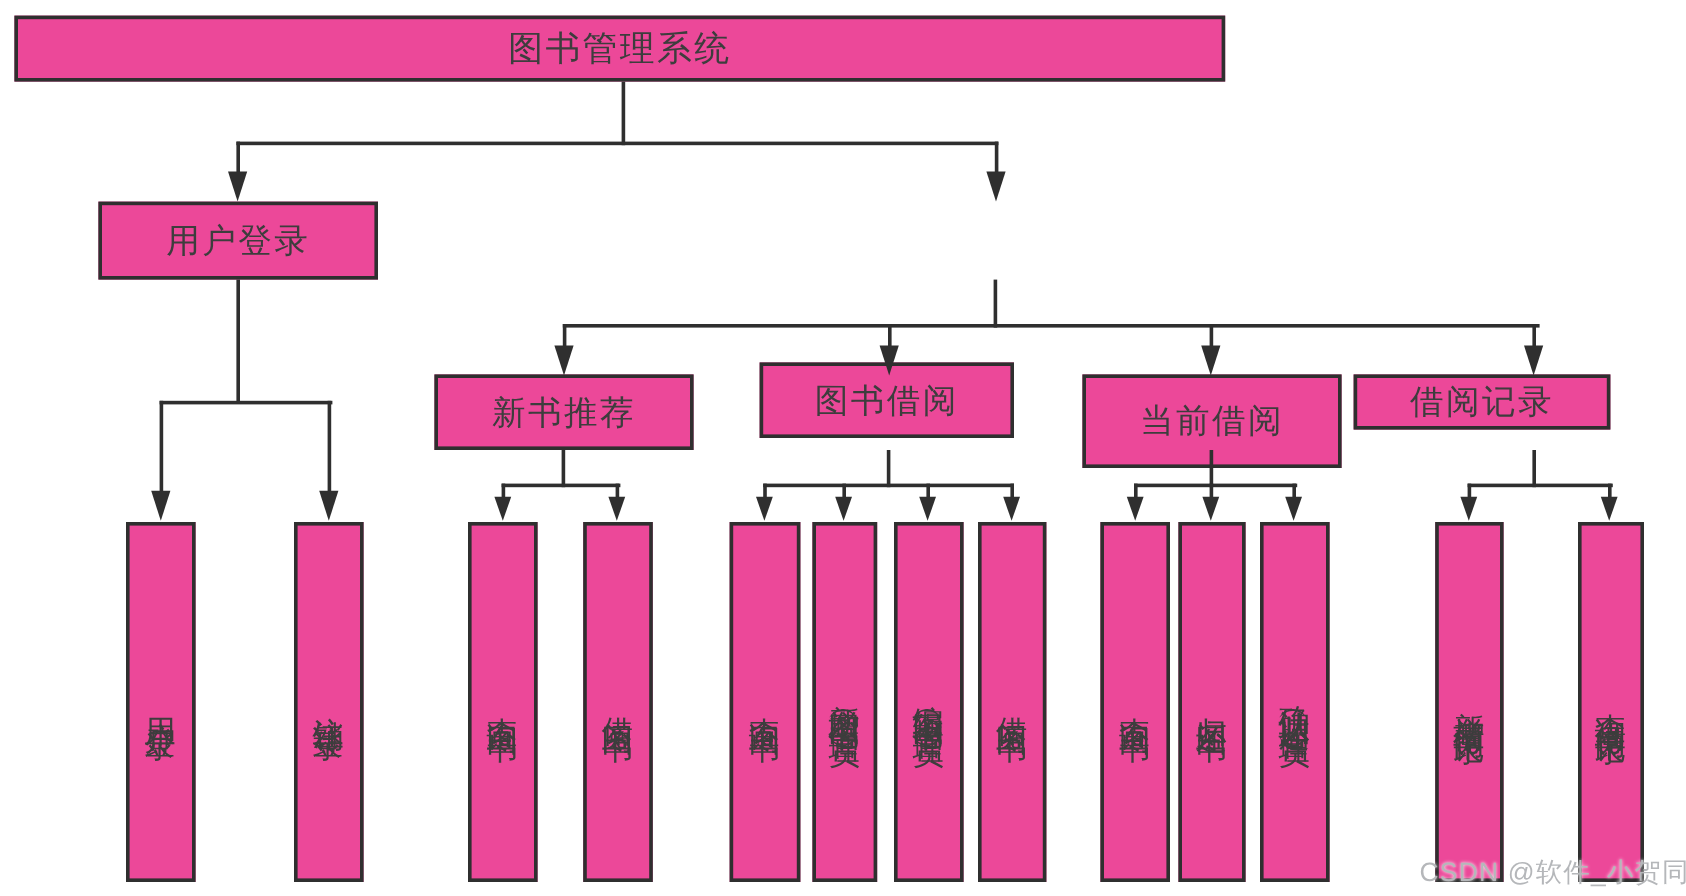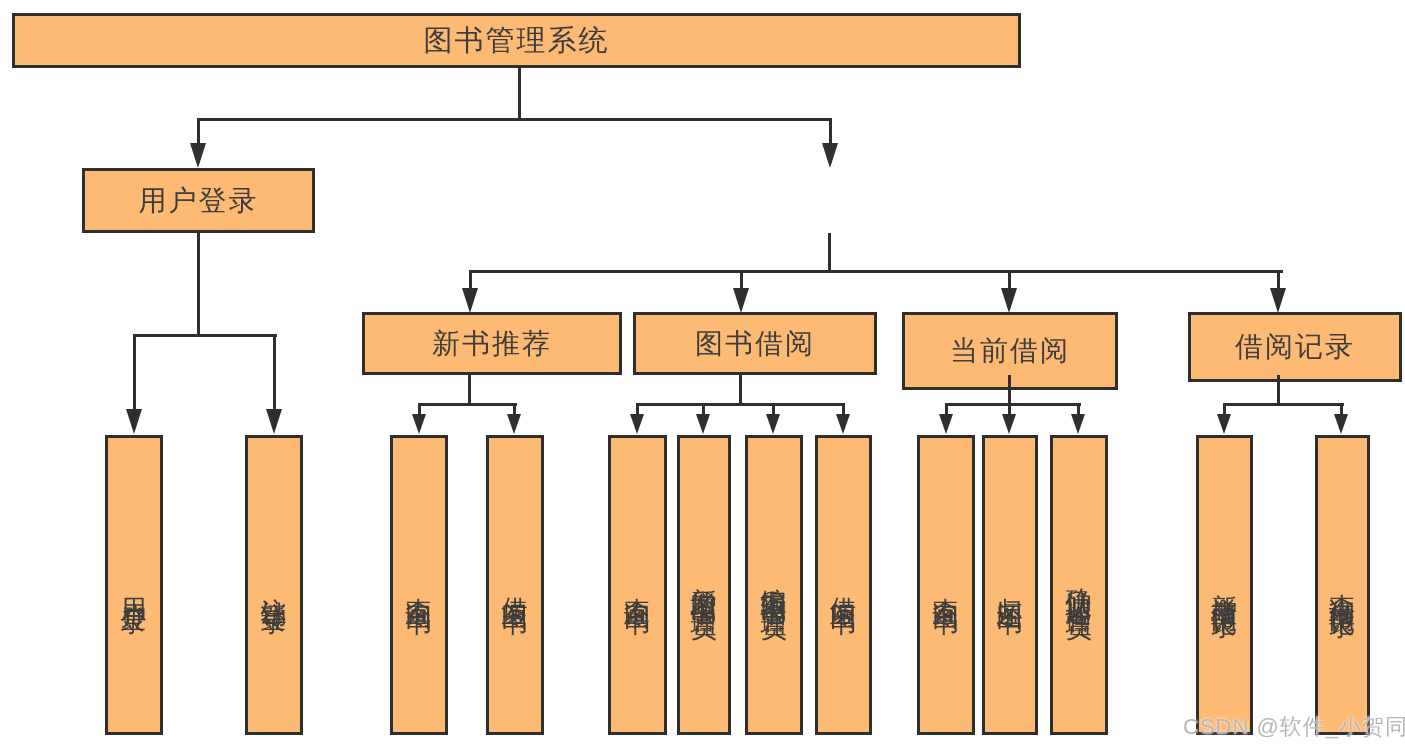--- a/index.html
+++ b/index.html
@@ -3,21 +3,21 @@
 <meta charset="utf-8">
 <style>
   html,body { margin:0; padding:0; background:#ffffff; }
   .canvas {
     position:relative; width:1405px; height:747px; background:#ffffff;
     font-family:"Liberation Sans","DejaVu Sans",sans-serif; color:#3d3d3d;
     overflow:hidden;
   }
   .box {
     position:absolute; box-sizing:border-box;
-    border:3px solid #2f2f2f; background:#fdba74;
+    border:3px solid #2f2f2f; background:#ec4899;
     display:flex; align-items:center; justify-content:center;
   }
   .ht { font-size:28px; letter-spacing:2px; white-space:nowrap; }
   .root-t { font-size:29px; letter-spacing:2px; white-space:nowrap; }
   .vt {
     writing-mode:vertical-rl; text-orientation:mixed;
     font-size:26px; letter-spacing:4px; line-height:1;
   }
   .line { position:absolute; background:#2f2f2f; }
   .arrow {
@@ -41,30 +41,30 @@
 <div class="canvas">
 
   <div class="box" style="left:12px;top:13px;width:1009px;height:55px">
     <span class="root-t">图书管理系统</span>
   </div>
 
   <div class="box" style="left:82px;top:168px;width:233px;height:65px">
     <span class="ht">用户登录</span>
   </div>
 
-  <div class="box" style="left:362px;top:312px;width:260px;height:63px">
+  <div class="box" style="left:362px;top:312px;width:216px;height:63px">
     <span class="ht">新书推荐</span>
   </div>
-  <div class="box" style="left:633px;top:312px;width:244px;height:63px">
+  <div class="box" style="left:633px;top:302px;width:212px;height:63px">
     <span class="ht">图书借阅</span>
   </div>
   <div class="box" style="left:902px;top:312px;width:216px;height:78px">
     <span class="ht">当前借阅</span>
   </div>
-  <div class="box" style="left:1188px;top:312px;width:214px;height:70px">
+  <div class="box" style="left:1128px;top:312px;width:214px;height:46px">
     <span class="ht">借阅记录</span>
   </div>
 
   <div class="box" style="left:105px;top:435px;width:58px;height:300px">
     <span class="vt">用户登录</span>
   </div>
   <div class="box" style="left:245px;top:435px;width:58px;height:300px">
     <span class="vt">注销登录</span>
   </div>
 

